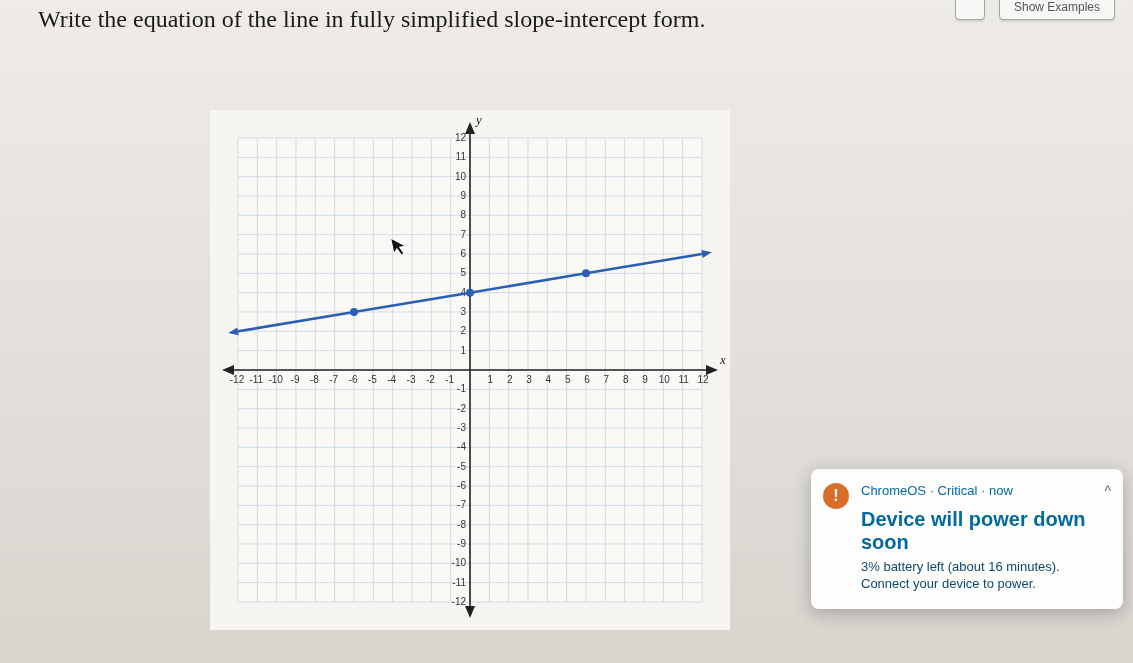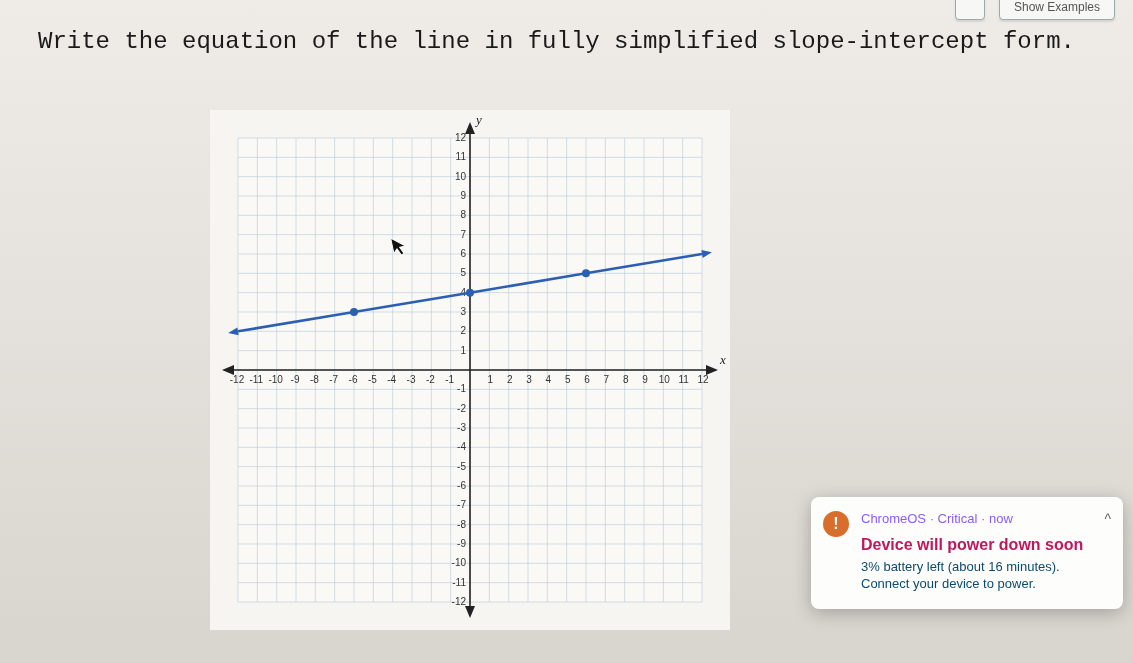--- a/index.html
+++ b/index.html
@@ -29,26 +29,26 @@
     color: #555;
     font-family: Arial, sans-serif;
     font-size: 12px;
     padding: 5px 14px;
     border-radius: 4px;
     box-shadow: 0 2px 2px rgba(0,0,0,.1);
     white-space: nowrap;
   }
   .question {
     position: absolute;
-    top: 28px;
+    top: 6px;
     left: 38px;
     font-size: 24px;
     color: #1a1a1a;
     font-weight: 500;
-    font-family: Liberation Mono, monospace;
+    font-family: Liberation Serif, serif;
   }
   .chart-wrap {
     position: absolute;
     top: 110px;
     left: 210px;
     width: 520px;
     height: 520px;
     background: #f7f5f1;
   }
   svg.chart { display: block; }
@@ -83,27 +83,27 @@
     background: #d96d2b;
     display: flex;
     align-items: center;
     justify-content: center;
     color: #fff;
     font-weight: bold;
     font-size: 16px;
   }
   .toast .hdr {
     font-size: 13px;
-    color: #8b5cf6;
+    color: #0369a1;
     margin-bottom: 10px;
   }
   .toast .title {
-    font-size: 16px;
+    font-size: 20px;
     font-weight: bold;
-    color: #be185d;
+    color: #0369a1;
     margin-bottom: 4px;
   }
   .toast .body {
     font-size: 13px;
     color: #0c4a6e;
     line-height: 1.35;
   }
   .toast .caret {
     position: absolute;
     right: 12px;

